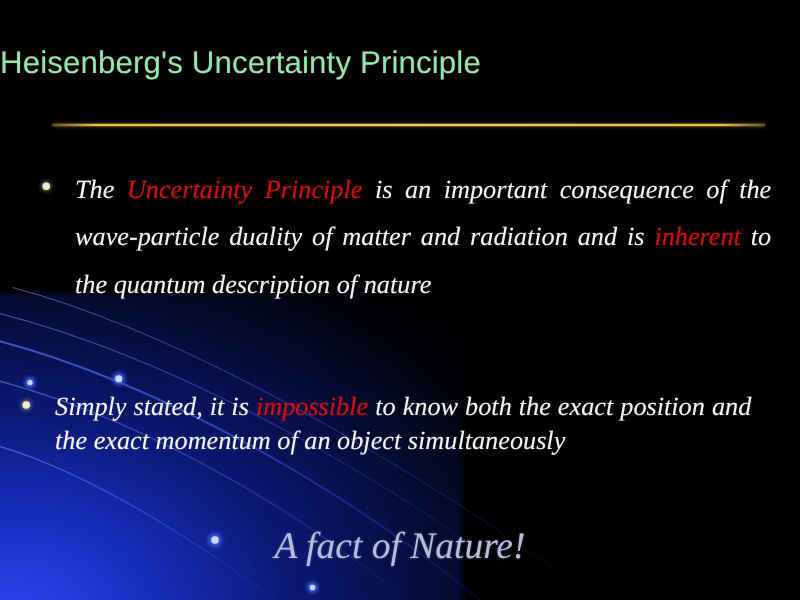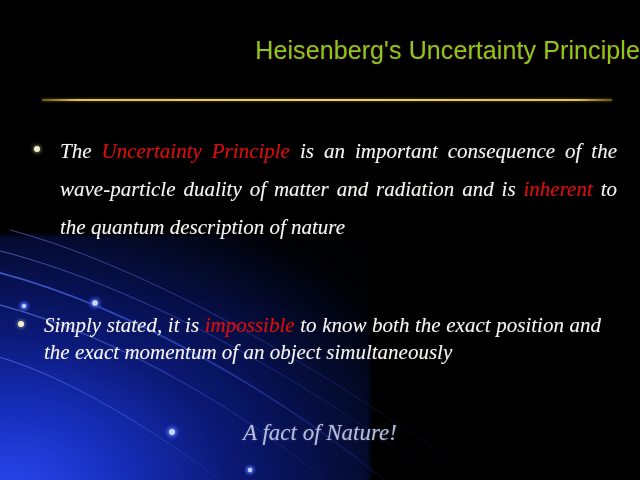--- a/index.html
+++ b/index.html
@@ -55,26 +55,26 @@
     filter: blur(6px);
   }
   .orbits { position: absolute; left: 0; top: 0; }
 
   
   #title {
     position: absolute;
     left: 0;
     top: 36px;
     width: 640px;
-    text-align: right;
+    text-align: left;
     font-family: "Liberation Sans", "DejaVu Sans", sans-serif;
     font-size: 25px;
     font-weight: 400;
     letter-spacing: 0.1px;
-    color: #84cc16;
+    color: #86efac;
     text-shadow: 0 0 2px rgba(224,19,92,0.55);
   }
   #title-rule {
     position: absolute;
     left: 42px;
     top: 99px;
     width: 570px;
     height: 2px;
     background: linear-gradient(to right,
         rgba(190,150,40,0.55) 0%,
@@ -118,21 +118,21 @@
     text-shadow: 0 0 1px rgba(230,30,30,0.5);
   }
 
   #closing {
     position: absolute;
     left: 0;
     top: 420px;
     width: 640px;
     text-align: center;
     font-style: italic;
-    font-size: 23px;
+    font-size: 30px;
     color: #b9bddc;
     text-shadow: 0 0 2px rgba(150,160,220,0.45);
   }
 </style>
 </head>
 <body>
 
 <div id="slide">
 
   <div class="bg-layer">

